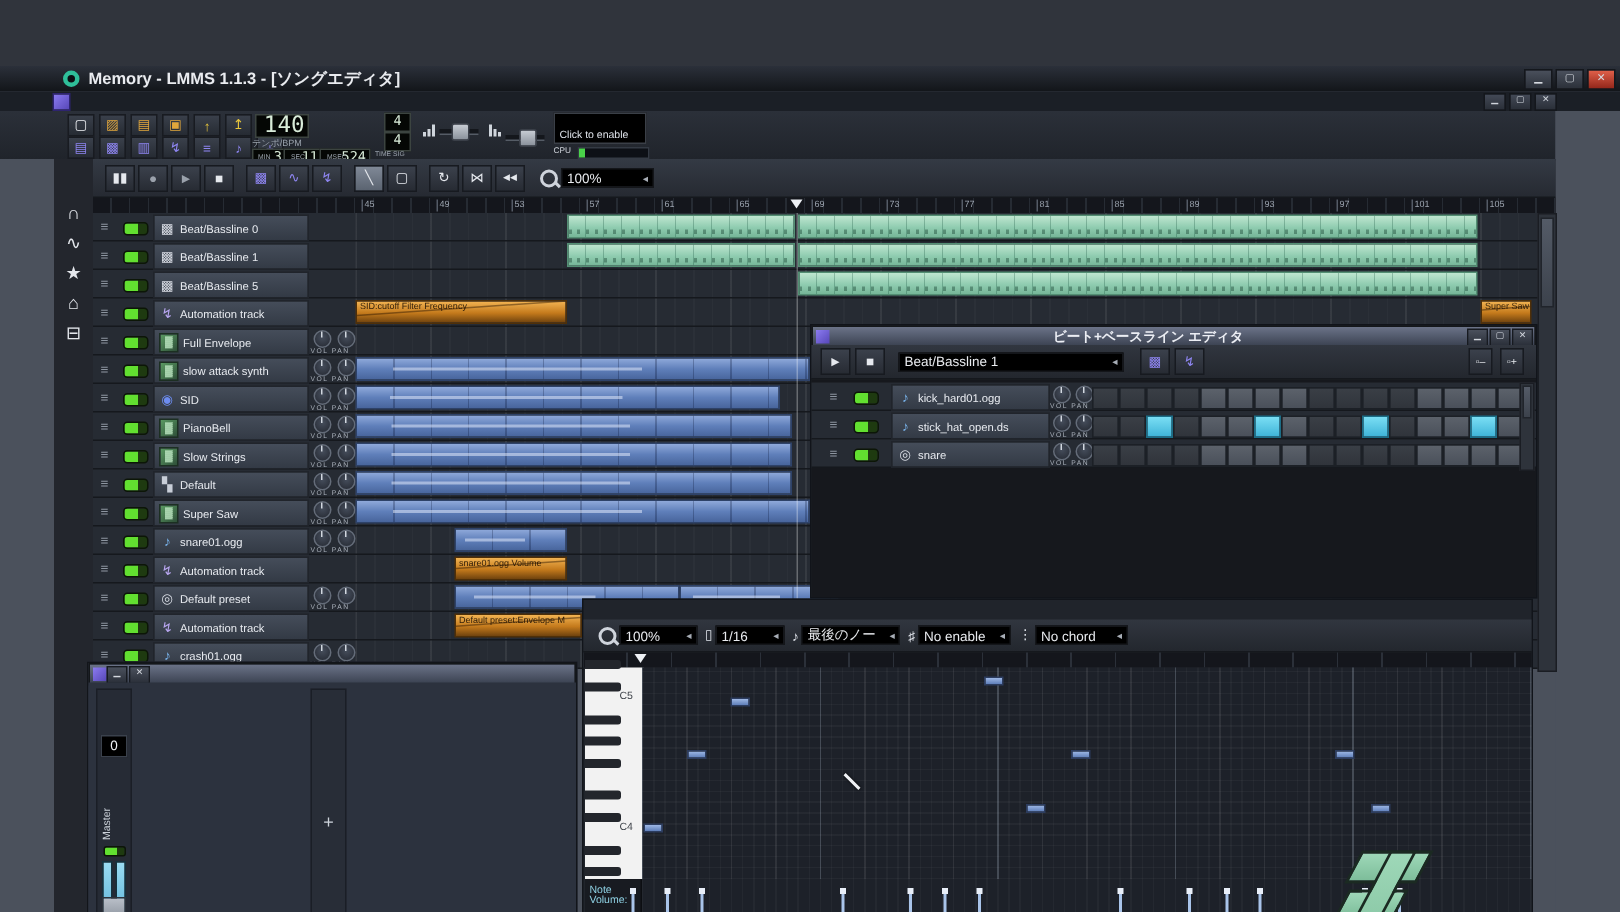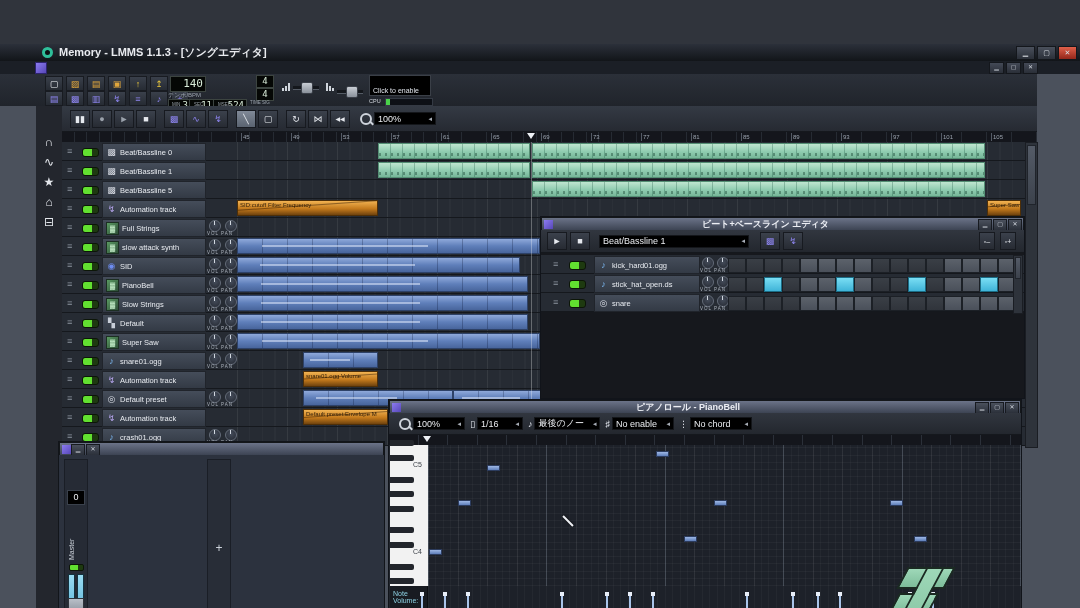--- a/index.html
+++ b/index.html
@@ -221,21 +221,21 @@
           <span class="g-purple">≡</span>
         </div>
         <div class="icn">
           <span class="g-purple">♪</span>
         </div>
         <div class="icn">
           <span class="g-purple">+</span>
         </div>
       </div>
 
-    <div class="abs lcd" style="left:170px;top:2px;width:32px;height:14px;font-size:11px;line-height:13px;padding-right:2px">140</div>
+    <div class="abs lcd" style="left:170px;top:2px;width:32px;height:14px;font-size:15px;line-height:13px;padding-right:2px">140</div>
     <div class="abs small-label" style="left:168px;top:17px">テンポ/BPM</div>
 
     <div class="abs lcd" style="left:168px;top:25px;width:19px;height:12px;font-size:9px;line-height:11px;padding-right:2px">3</div>
     <div class="abs lcd" style="left:189px;top:25px;width:22px;height:12px;font-size:9px;line-height:11px;padding-right:2px">11</div>
     <div class="abs lcd" style="left:213px;top:25px;width:30px;height:12px;font-size:9px;line-height:11px;padding-right:2px">524</div>
     <div class="abs small-label" style="left:172px;top:27.5px;font-size:4.5px">MIN</div>
     <div class="abs small-label" style="left:194px;top:27.5px;font-size:4.5px">SEC</div>
     <div class="abs small-label" style="left:218px;top:27.5px;font-size:4.5px">MSEC</div>
 
     <div class="abs lcd" style="left:256px;top:1px;width:16px;height:11px;font-size:9px;line-height:10px;text-align:center">4</div>
@@ -395,21 +395,21 @@
           </div>
           <div class="seg seg-orange" style="left: 925px; width: 34px;">
             <div class="seglab">Super Saw</div>
           </div>
         </div>
         <div class="se-row" style="top: 76px;">
           <div class="grip">≡</div>
           <div class="led"></div>
           <div class="plate">
             <div class="ticon ti-plugin">▓</div>
-            <div class="tname">Full Strings</div>
+            <div class="tname">Full Envelope</div>
           </div>
           <div class="knob" style="left: 147px;"></div>
           <div class="knob" style="left: 163px;"></div>
           <div class="knoblab" style="left: 145px;">VOL PAN</div>
         </div>
         <div class="se-row" style="top: 95px;">
           <div class="grip">≡</div>
           <div class="led"></div>
           <div class="plate">
             <div class="ticon ti-plugin">▓</div>
@@ -672,27 +672,20 @@
           <div class="cell light" style="left: 439px;"></div>
           <div class="cell light" style="left: 457px;"></div>
         </div>
       </div>
     <div class="abs scroll-v" style="left:472px;top:38px;width:8px;height:57px">
       <div class="scroll-handle" style="left:1px;top:1px;width:4px;height:20px"></div>
     </div>
   </div>
 
   <div class="abs piano-roll">
-    <div class="child-title">
-      <span class="wicon"></span>
-      <span class="ttl">ピアノロール - PianoBell</span>
-      <span class="cbtn">▁</span>
-      <span class="cbtn">▢</span>
-      <span class="cbtn">✕</span>
-    </div>
     <div class="pr-toolbar">
       <span id="pr-buttons" style="display:flex;gap:2px"></span>
       <span class="mag" style="margin-left:4px"></span>
       <span class="combo" style="width:52px;height:13px">
           <span>100%</span>
           <span class="arr">◂</span>
         </span>
       <span style="color:#dfe3ea;font-size:9px;margin-left:3px">▯</span>
       <span class="combo" style="width:46px;height:13px">
           <span>1/16</span>

